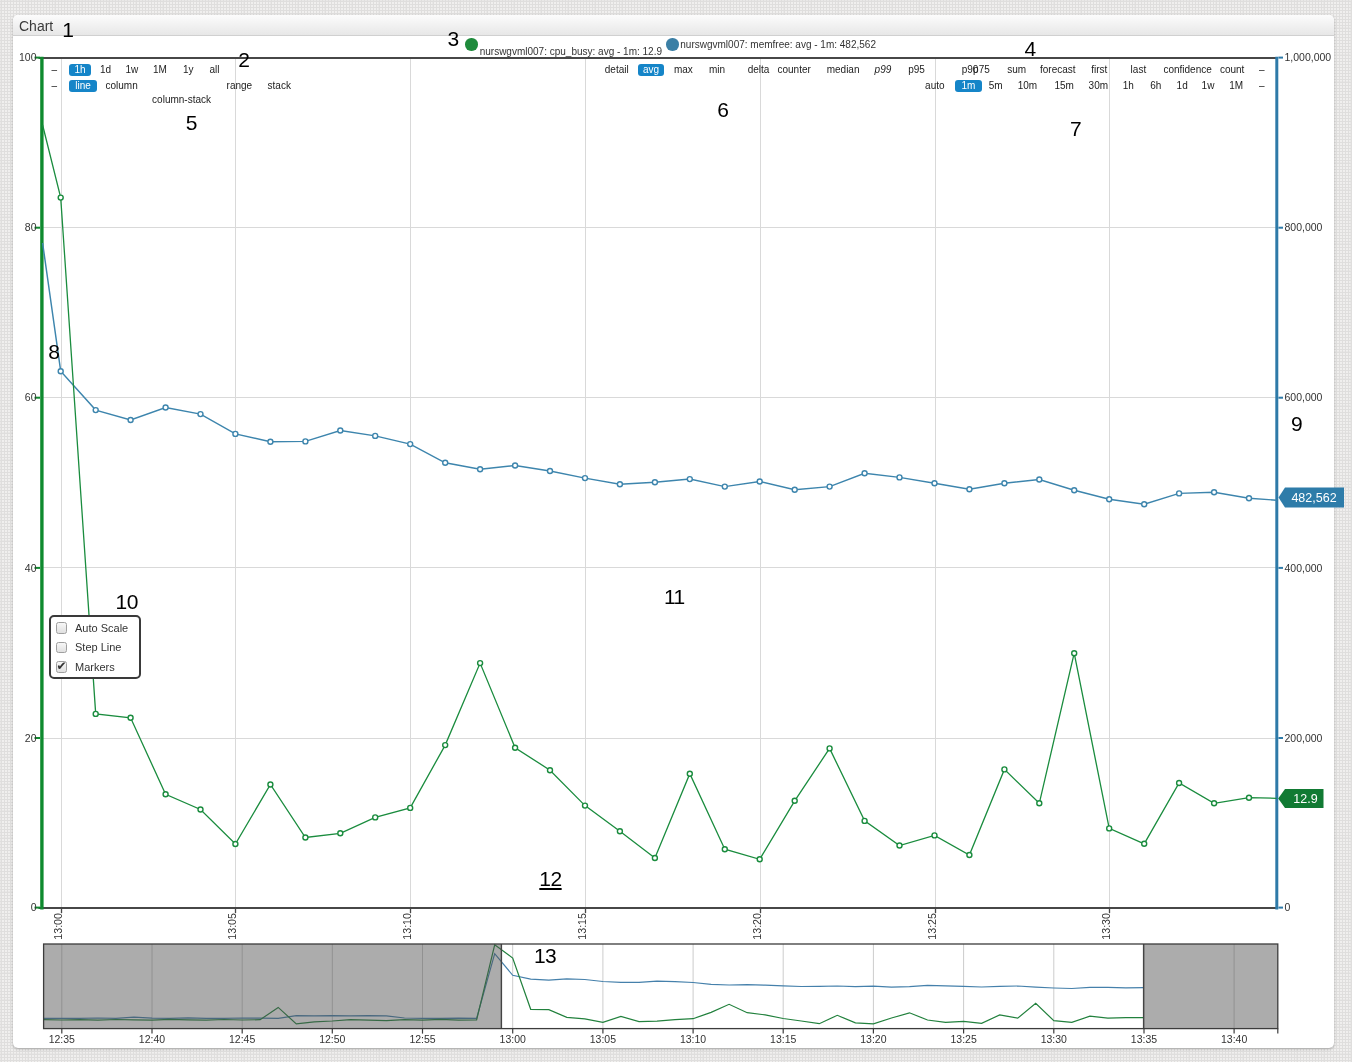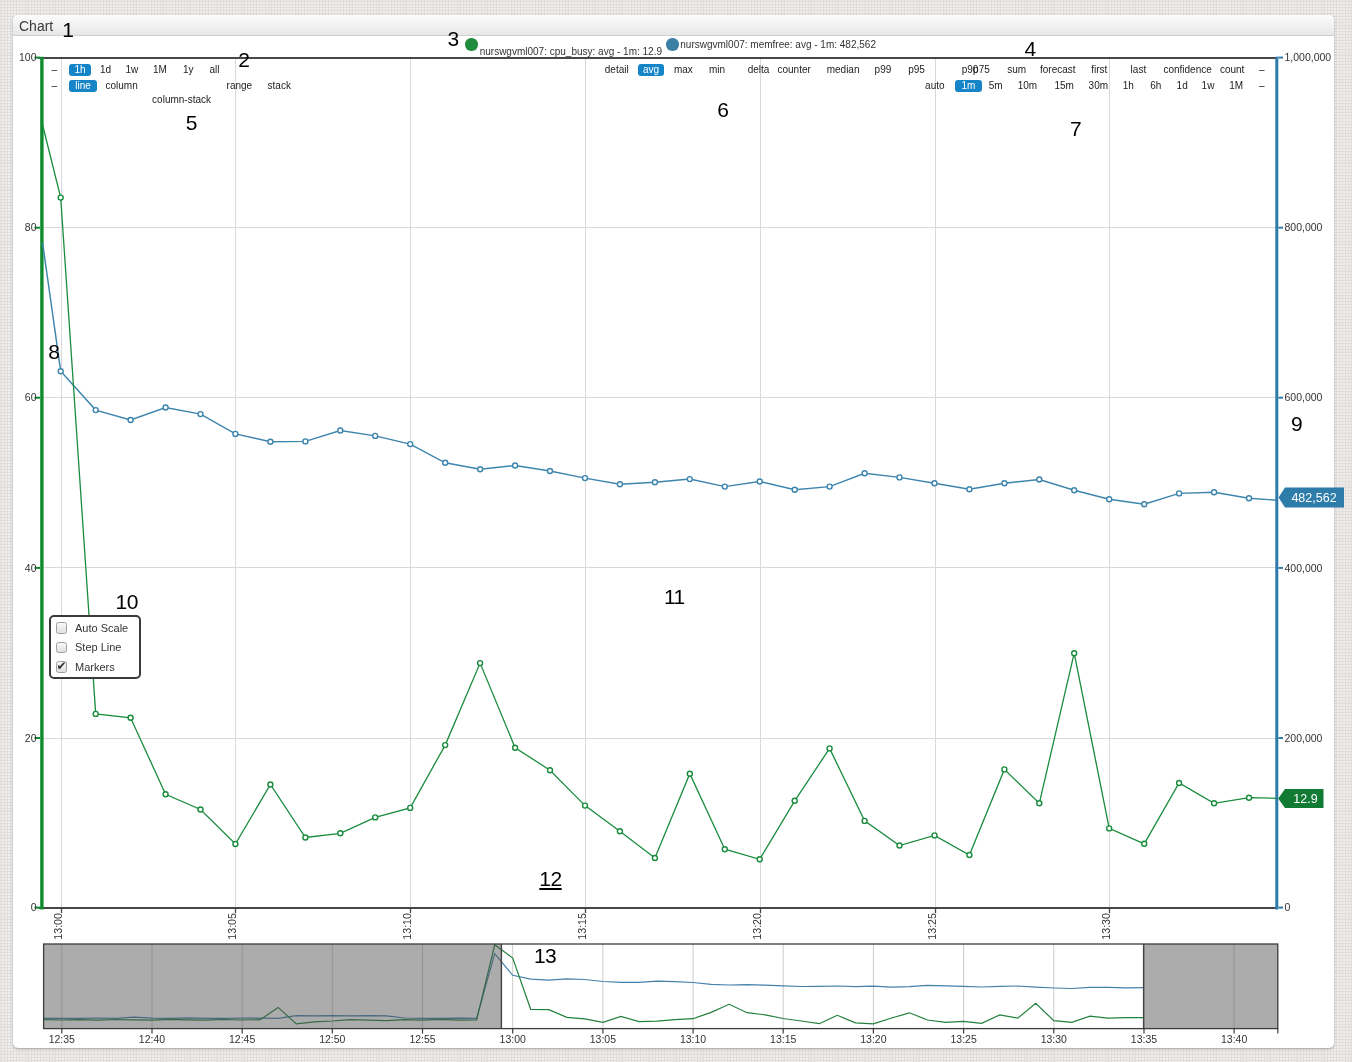--- a/index.html
+++ b/index.html
@@ -229,21 +229,21 @@
 <div class="t" style="left:105.5px;top:78.8px;">column</div>
 <div class="t" style="left:152.1px;top:78.8px;margin-top:14px;">column-stack</div>
 <div class="t" style="left:226.6px;top:78.8px;">range</div>
 <div class="t" style="left:267.6px;top:78.8px;">stack</div>
 <div class="t" style="left:604.8px;top:62.8px;">detail</div>
 <div class="t" style="left:673.9px;top:62.8px;">max</div>
 <div class="t" style="left:708.9px;top:62.8px;">min</div>
 <div class="t" style="left:738.7px;top:62.8px;margin-left:9px;">delta</div>
 <div class="t" style="left:777.5px;top:62.8px;">counter</div>
 <div class="t" style="left:826.7px;top:62.8px;">median</div>
-<div class="t" style="left:874.6px;top:62.8px;">p99</div>
+<div class="t" style="left:874.6px;top:62.8px;font-style:italic;">p99</div>
 <div class="t" style="left:908.2px;top:62.8px;">p95</div>
 <div class="t" style="left:939.7px;top:62.8px;padding-left:22px;">p90</div>
 <div class="t" style="left:973.1px;top:62.8px;">p75</div>
 <div class="t" style="left:1007.2px;top:62.8px;">sum</div>
 <div class="t" style="left:1040px;top:62.8px;">forecast</div>
 <div class="t" style="left:1091.2px;top:62.8px;">first</div>
 <div class="t" style="left:1130.6px;top:62.8px;">last</div>
 <div class="t" style="left:1163.4px;top:62.8px;">confidence</div>
 <div class="t" style="left:1219.9px;top:62.8px;">count</div>
 <div class="t" style="left:1258.9px;top:62.8px;">–</div>

